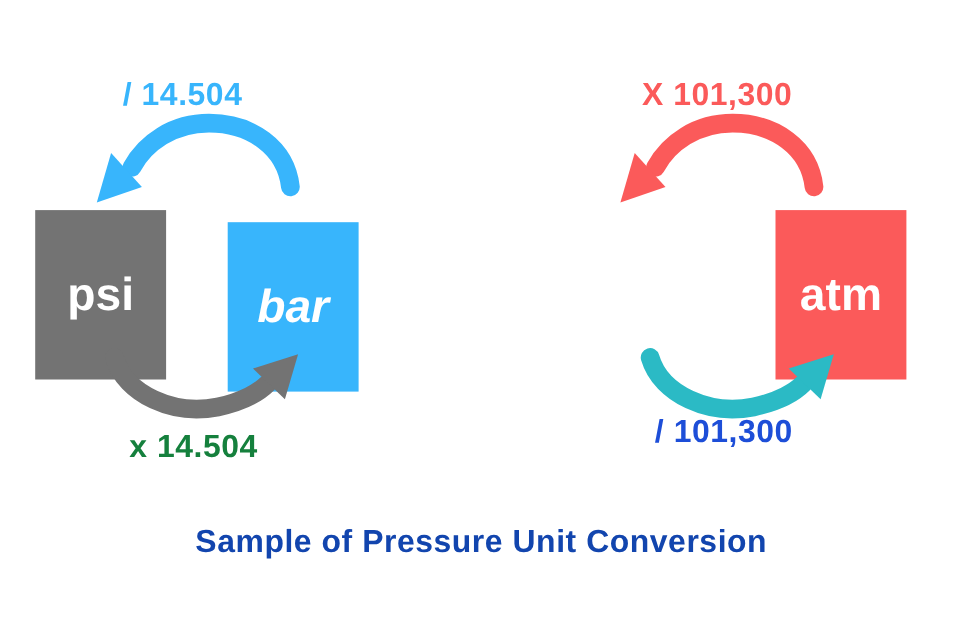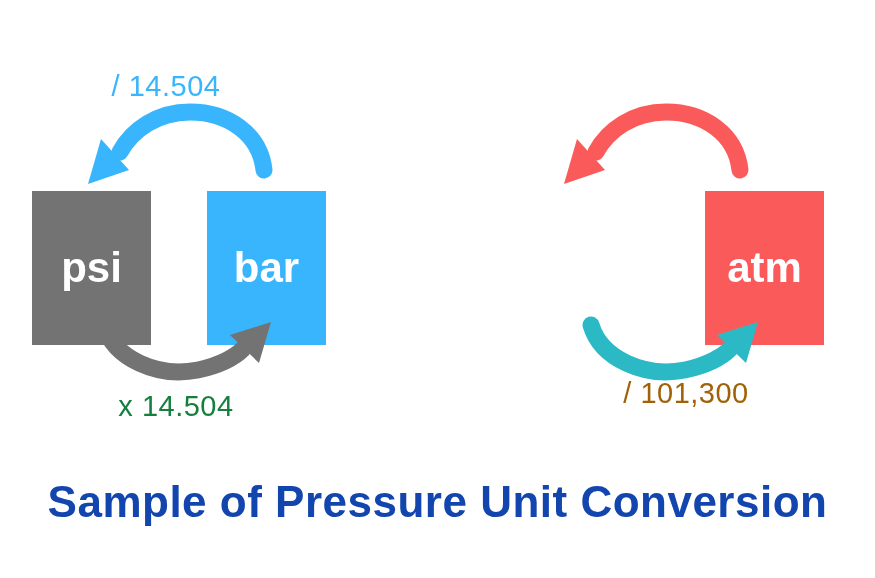--- a/index.html
+++ b/index.html
@@ -6,44 +6,44 @@
   .canvas {
     position:relative; width:875px; height:578px; background:#ffffff;
     overflow:hidden; font-family:"Liberation Sans", sans-serif;
   }
   .unit-box {
     position:absolute; width:119px; height:154px;
     display:flex; align-items:center; justify-content:center;
     color:#ffffff; font-weight:bold; font-size:42px; line-height:1;
   }
   #box-psi { left:32px;  top:191px; }
-  #box-bar { left:207px; top:191px; }
+  #box-bar { left:207px; top:202px;font-style:italic; }
   #box-pa  { left:508px; top:191px; }
   #box-atm { left:705px; top:191px;justify-content:center; }
 
   .op-label {
     position:absolute; transform:translateX(-50%);
-    font-weight:normal; font-size:29px; white-space:nowrap; letter-spacing:0.5px;
+    font-weight:bold; font-size:29px; white-space:nowrap; letter-spacing:0.5px;
   }
   #op-top-left     { left:166px; top:70px;  }
   #op-top-right    { left:652px; top:70px;  }
   #op-bottom-left  { left:176px; top:390px; }
   #op-bottom-right { left:658px; top:377px; }
 
   .arrow { position:absolute; display:block; }
   #arrow-top-left     { left:72px;  top:102px; }
   #arrow-top-right    { left:548px; top:102px; }
   #arrow-bottom-left  { left:88px;  top:315px; }
   #arrow-bottom-right { left:575px; top:315px; }
   .arc  { fill:none; stroke-width:17; stroke-linecap:round; }
   .head { stroke:none; }
 
   .title {
     position:absolute; left:0; right:0; top:477px;
-    text-align:center; font-weight:bold; font-size:44px; letter-spacing:0.5px;
+    text-align:center; font-weight:bold; font-size:29px; letter-spacing:0.5px;
   }
 </style>
 </head>
 <body>
 
 <div class="canvas">
 
   <div class="op-label" id="op-top-left" style="color: rgb(56, 181, 252);">/ 14.504</div>
 
   <svg class="arrow" id="arrow-top-left" width="210" height="90" viewBox="0 0 210 90">
@@ -59,33 +59,34 @@
     <span>bar</span>
   </div>
 
   <svg class="arrow" id="arrow-bottom-left" width="200" height="75" viewBox="0 0 200 75">
     <path class="arc" d="M 16 10 C 26 44 70 63 110 55 C 133 50 148 41 155 34" stroke="#737373"></path>
     <path class="head" d="M 183 7 L 171 48 L 142 20 Z" fill="#737373"></path>
   </svg>
 
   <div class="op-label" id="op-bottom-left" style="color: #15803d;">x 14.504</div>
 
+  <div class="op-label" id="op-top-right" style="color: rgb(251, 90, 90);">X 101,300</div>
 
   <svg class="arrow" id="arrow-top-right" width="210" height="90" viewBox="0 0 210 90">
     <path class="arc" d="M 192 68 C 188 32 156 10 118 10 C 85 10 60 28 48 50" stroke="#FB5A5A"></path>
     <path class="head" d="M 16 82 L 57 68 L 29 37 Z" fill="#FB5A5A"></path>
   </svg>
 
 
   <div class="unit-box" id="box-atm" style="background-color: rgb(251, 90, 90);">
     <span>atm</span>
   </div>
 
   <svg class="arrow" id="arrow-bottom-right" width="200" height="75" viewBox="0 0 200 75">
     <path class="arc" d="M 16 10 C 26 44 70 63 110 55 C 133 50 148 41 155 34" stroke="#2BBAC5"></path>
     <path class="head" d="M 183 7 L 171 48 L 142 20 Z" fill="#2BBAC5"></path>
   </svg>
 
-  <div class="op-label" id="op-bottom-right" style="color: #a16207; margin-left: 28px;">/ 101,300</div>
+  <div class="op-label" id="op-bottom-right" style="color: #1d4ed8;">/ 101,300</div>
 
   <div class="title" style="color: rgb(18, 69, 174);">Sample of Pressure Unit Conversion</div>
 
 </div>
 
 </body></html>

